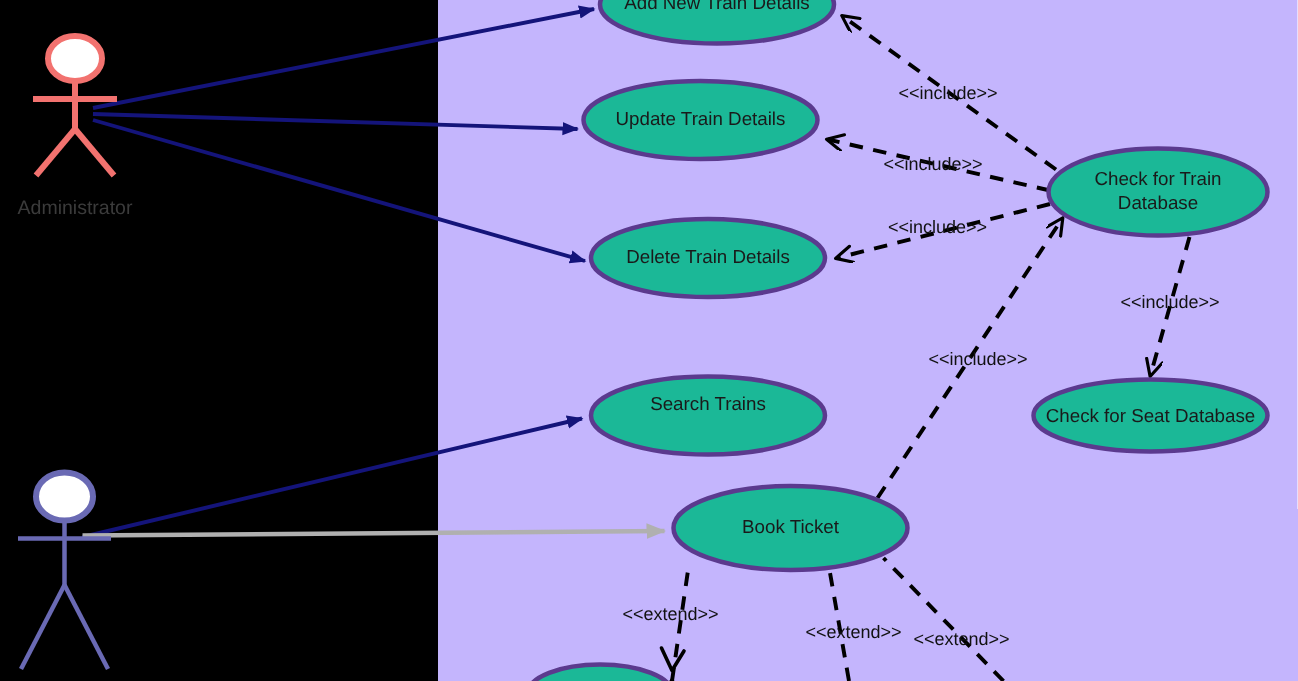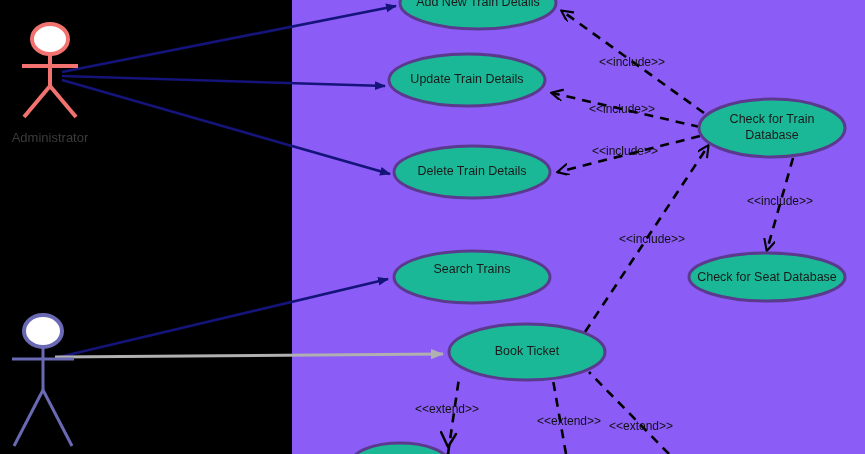--- a/index.html
+++ b/index.html
@@ -5,21 +5,21 @@
   html, body {
     margin: 0;
     padding: 0;
     background: #ffffff;
   }
   #canvas {
     position: relative;
     width: 865px;
     height: 454px;
     overflow: hidden;
-    background: #8b5cf6;
+    background: #c4b5fd;
     font-family: "Liberation Sans", sans-serif;
   }
   #black-panel {
     position: absolute;
     left: 0;
     top: 0;
     width: 292px;
     height: 454px;
     background: #000000;
   }

